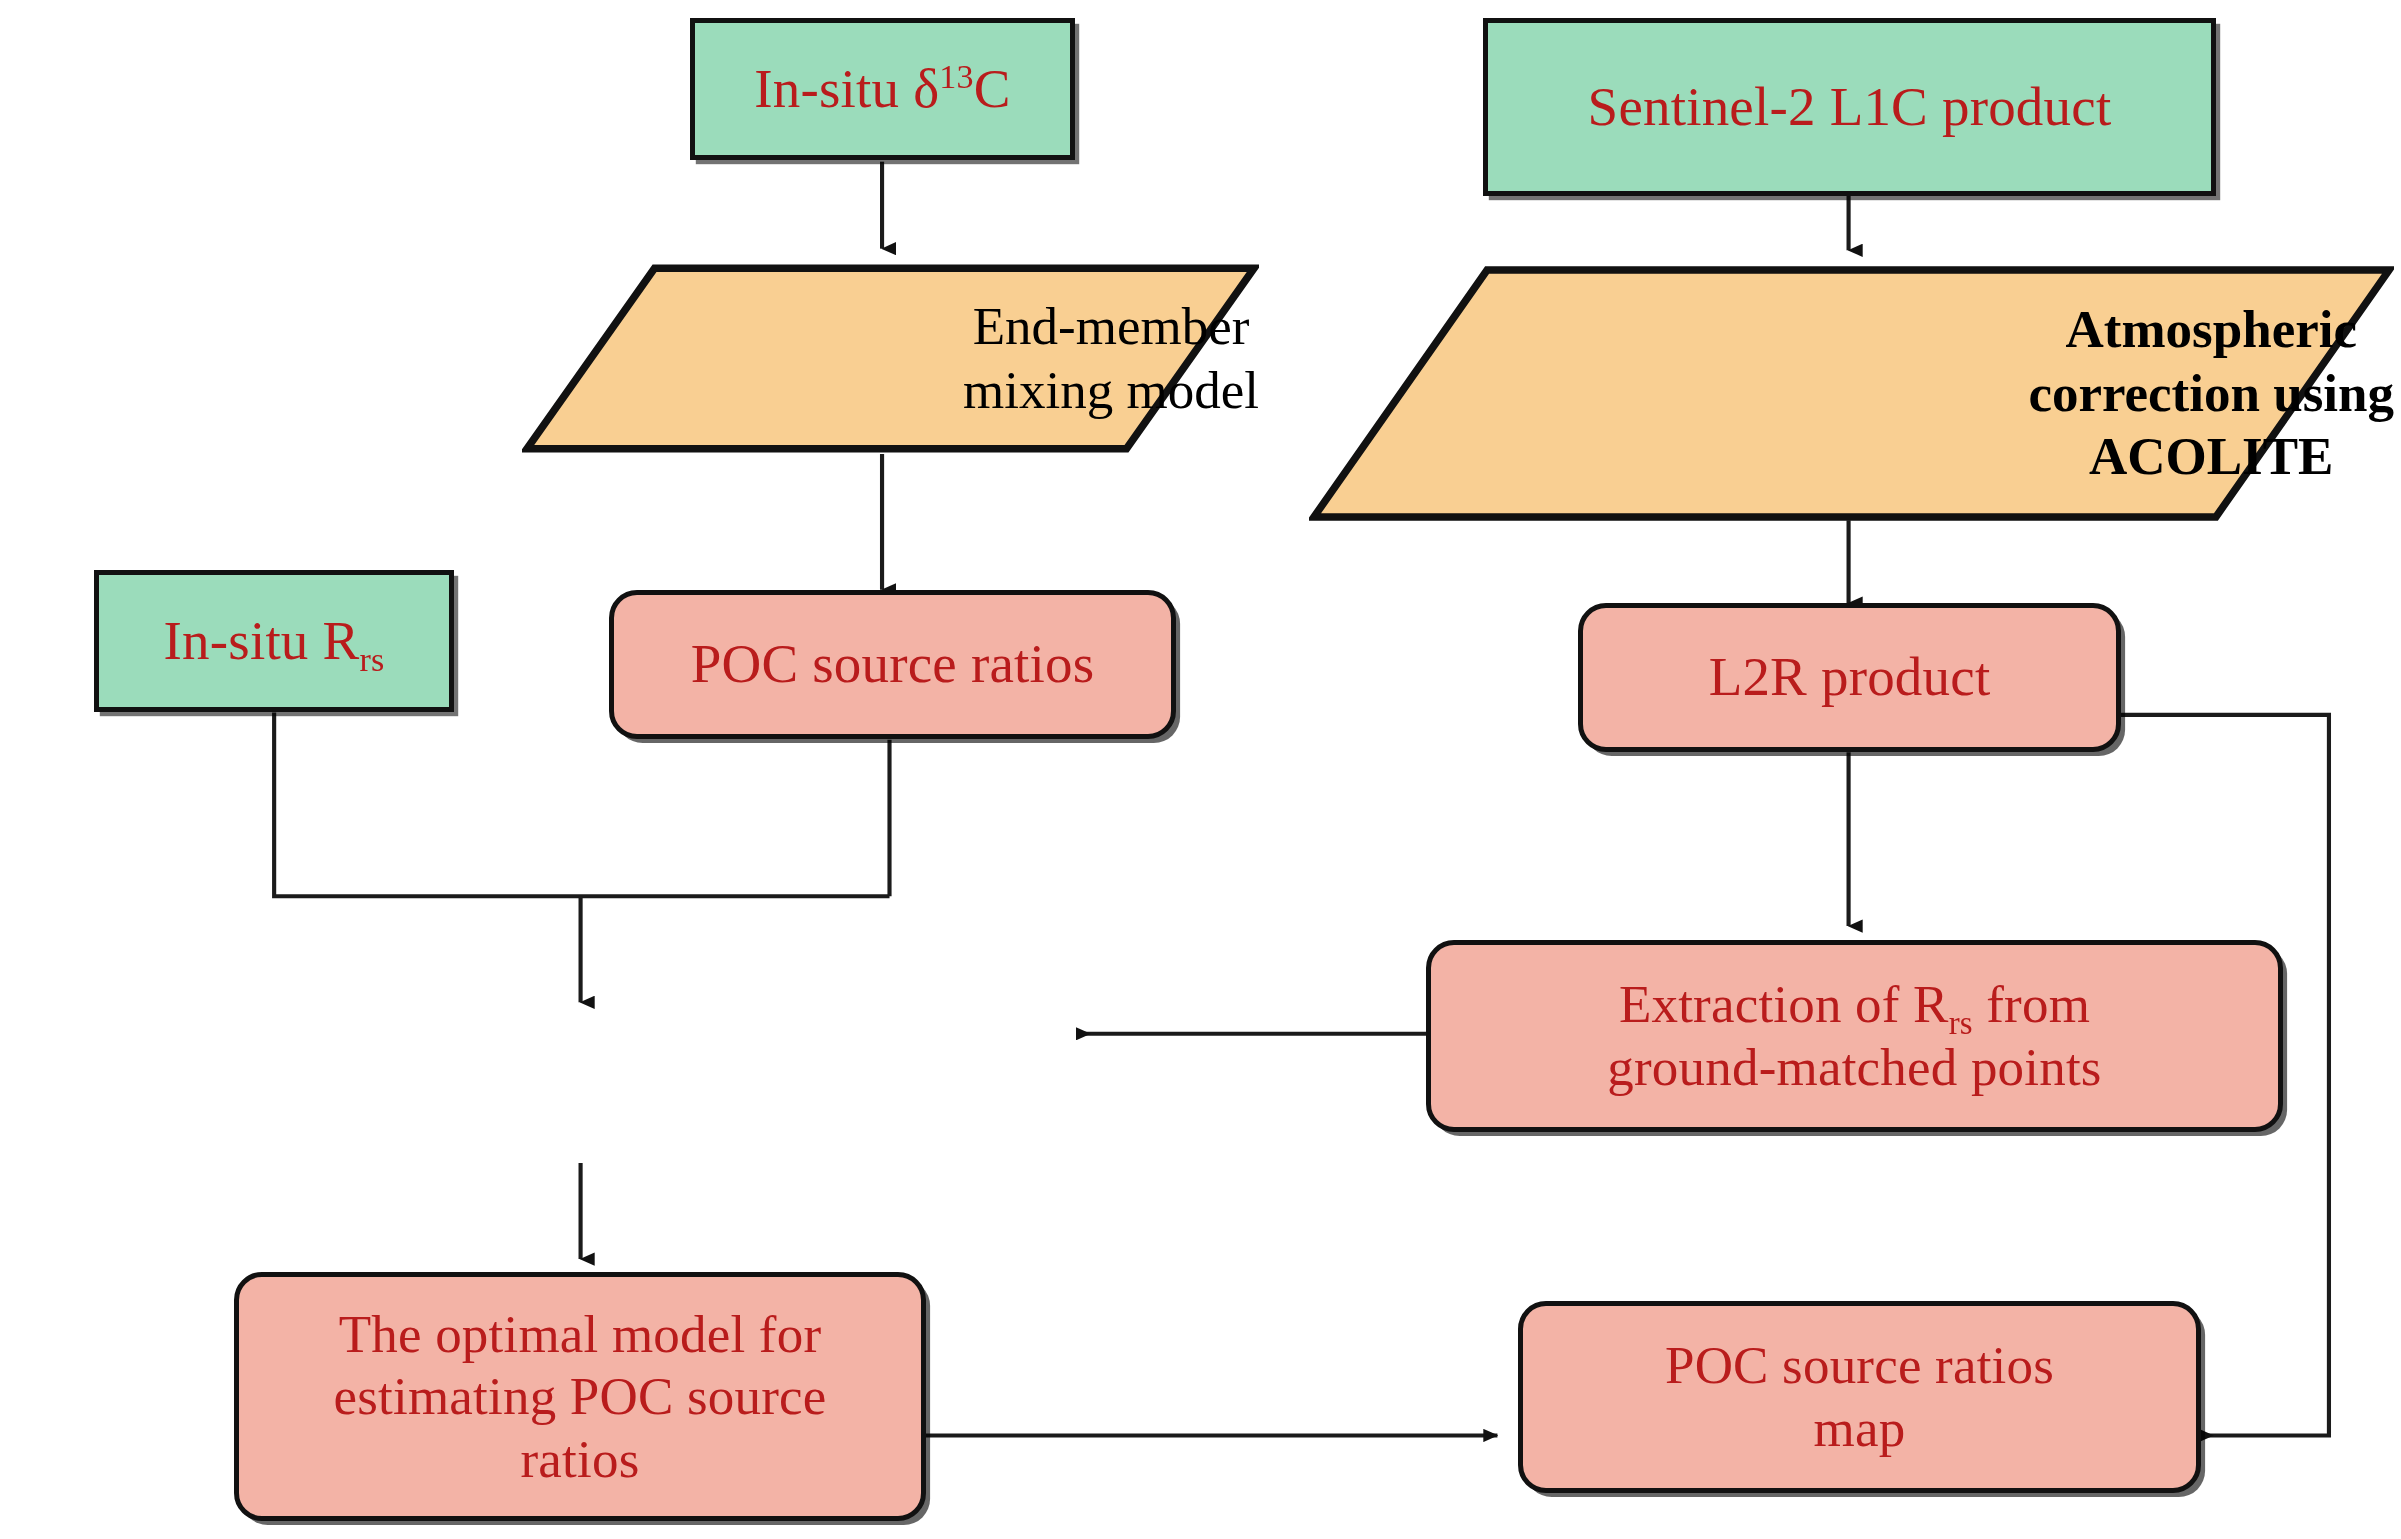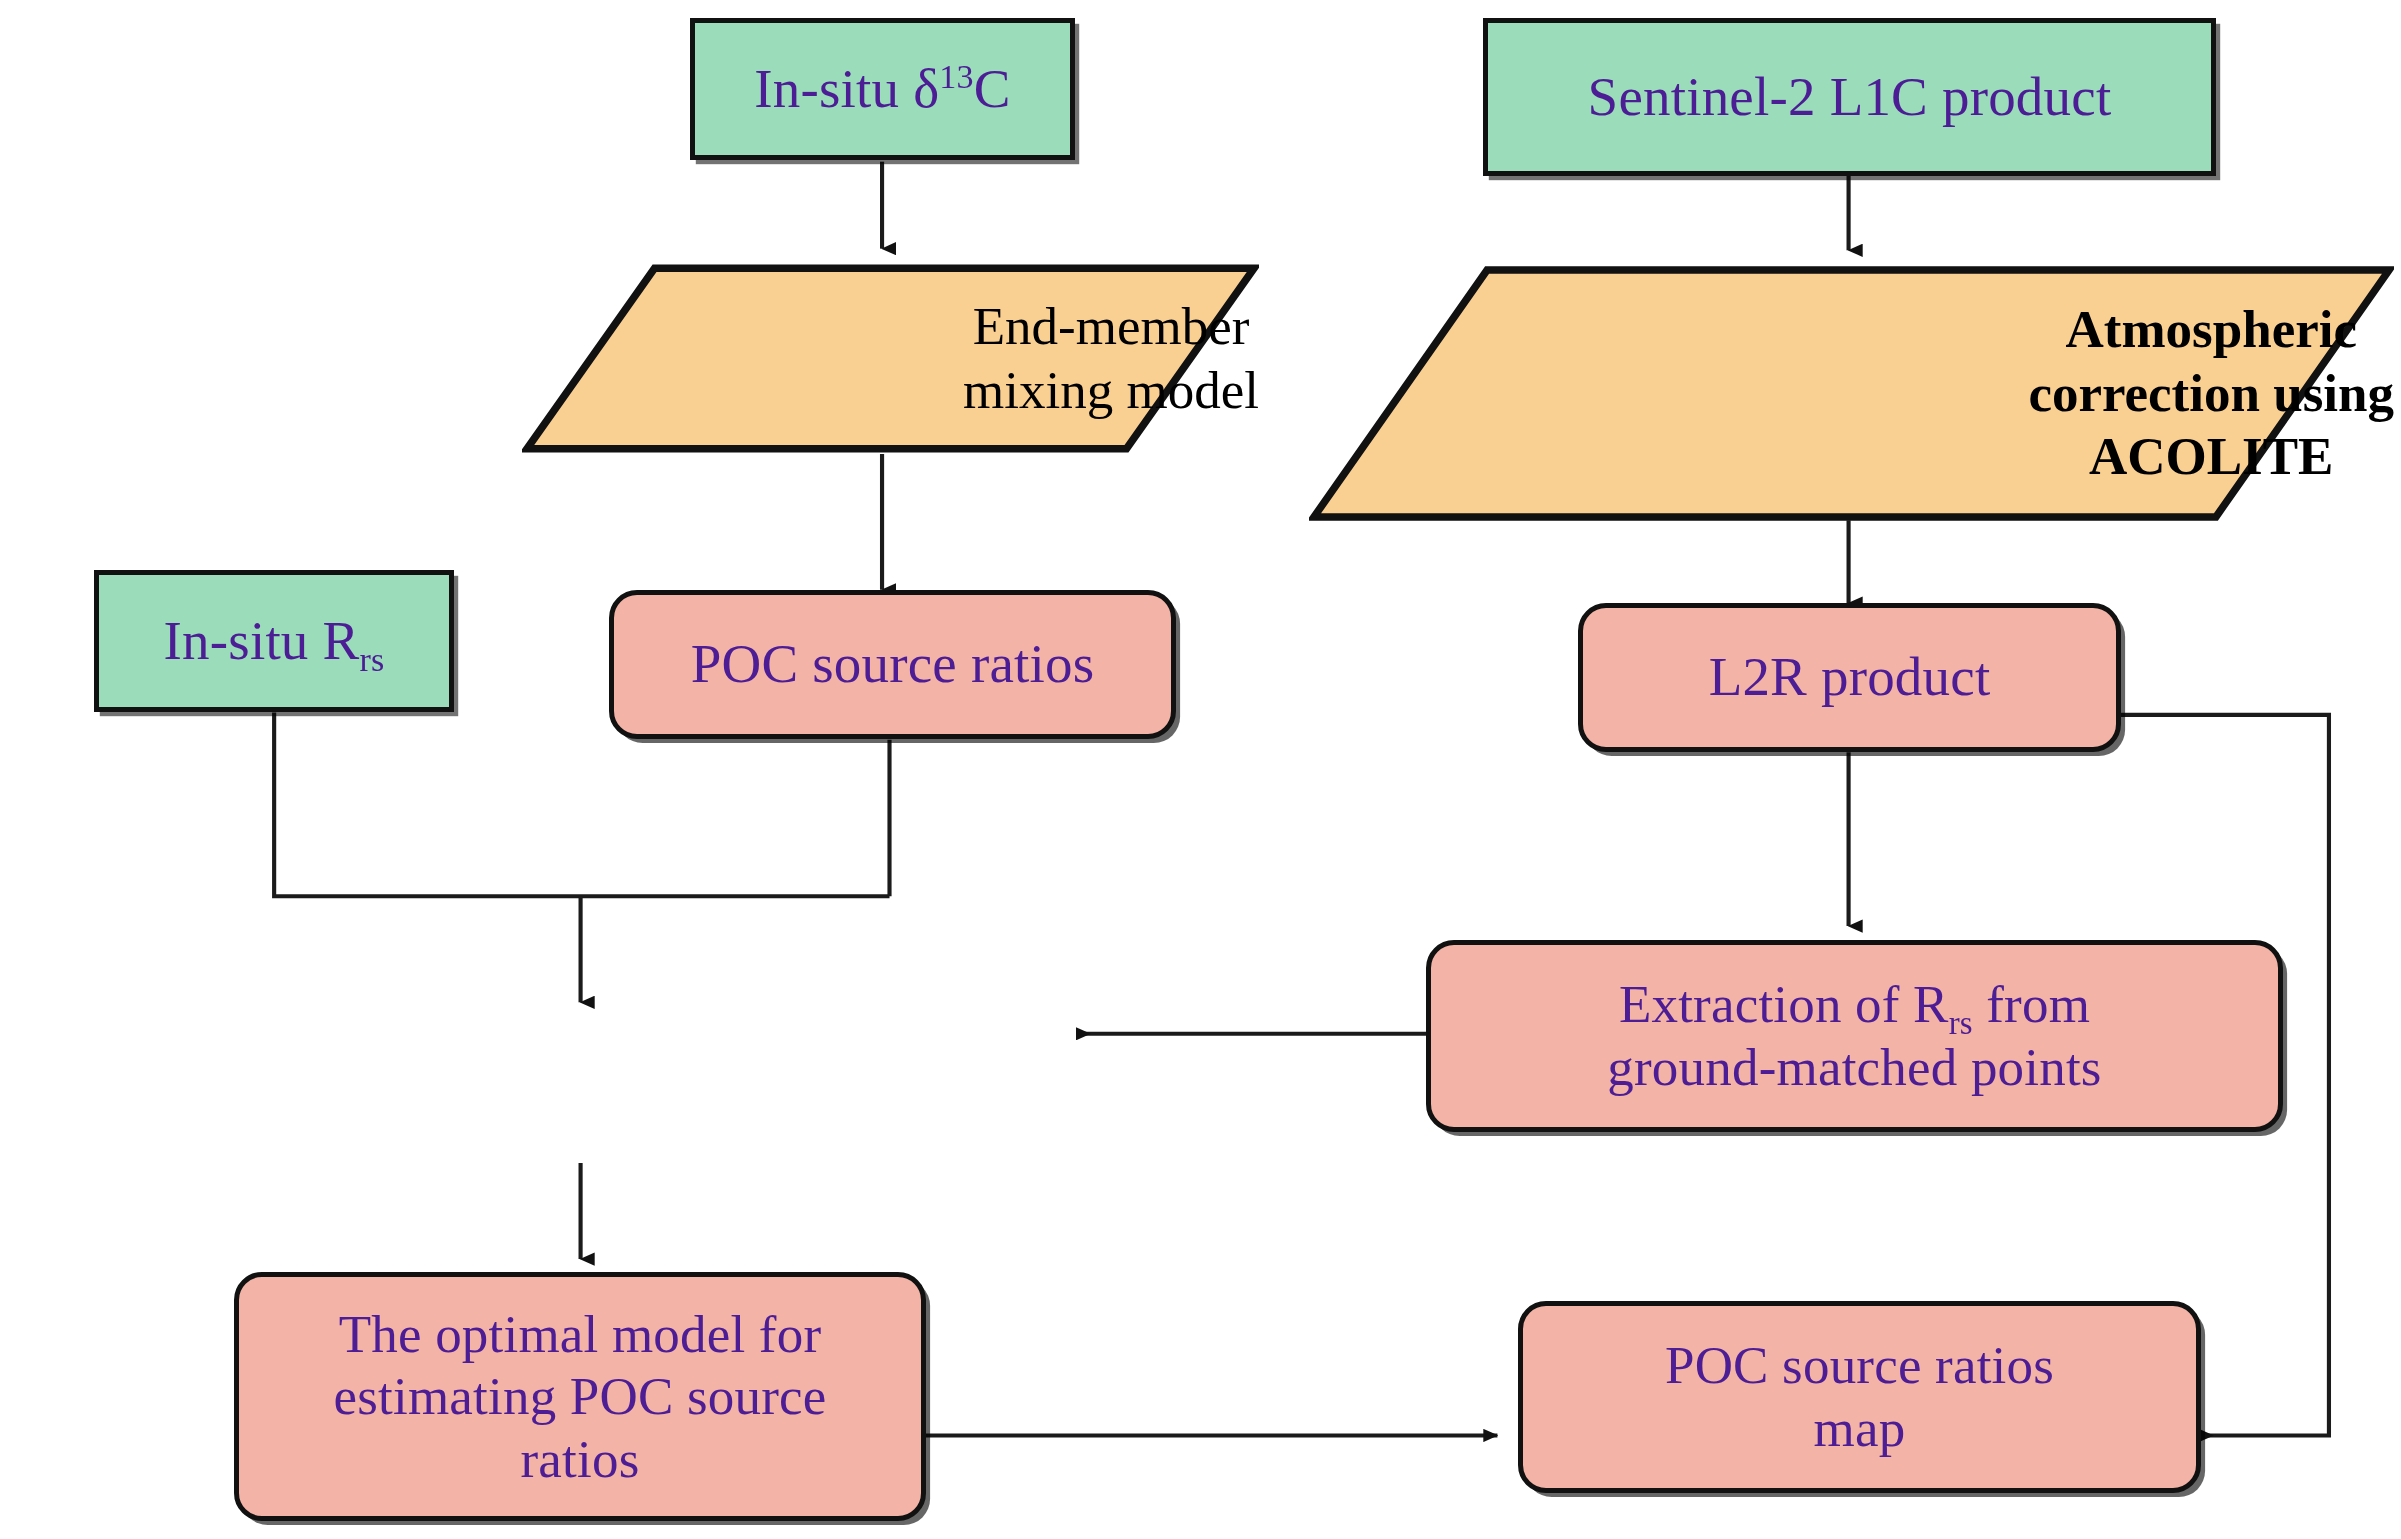--- a/index.html
+++ b/index.html
@@ -15,21 +15,21 @@
     overflow: hidden;
     font-family: "Liberation Serif", "DejaVu Serif", serif;
   }
   .node {
     position: absolute;
     box-sizing: border-box;
     display: flex;
     align-items: center;
     justify-content: center;
     text-align: center;
-    color: #4c1d95;
+    color: #b91c1c;
     line-height: 1.18;
     letter-spacing: 0.2px;
   }
   .node .txt {
     display: block;
     width: 100%;
     padding: 0 8.3px;
     white-space: pre-line;
   }
   
@@ -118,21 +118,21 @@
       <path d="M701,1404 L701,1520" marker-end="url(#ah-down)"></path>
 
       <path d="M1118,1733 L1808,1733" marker-end="url(#ah-right)"></path>
     </g>
   </svg>
 
   <div class="node rect" style="left:690px; top:18px; width:385px; height:142px; font-size:55px;">
     <span class="txt"><span>In-situ δ</span><span class="sup">13</span><span>C</span></span>
   </div>
 
-  <div class="node rect" style="left:1483px; top:18px; width:733px; height:158px; font-size:55px;">
+  <div class="node rect" style="left:1483px; top:18px; width:733px; height:178px; font-size:55px;">
     <span class="txt">Sentinel-2 L1C product</span>
   </div>
 
   <div class="para" style="left:522px; top:263px; width:737px; height:191px; font-size:53px;">
     <svg width="737" height="191" viewBox="0 0 890 230" xmlns="http://www.w3.org/2000/svg">
       <polygon points="160,6 884,6 730,224 6,224" fill="#f9cf92" stroke="#111111" stroke-width="9"></polygon>
     </svg>
     <span class="txt">End-member
 mixing model</span>
   </div>

